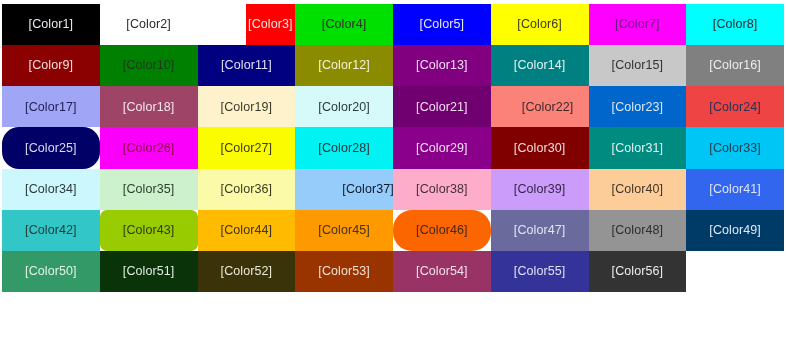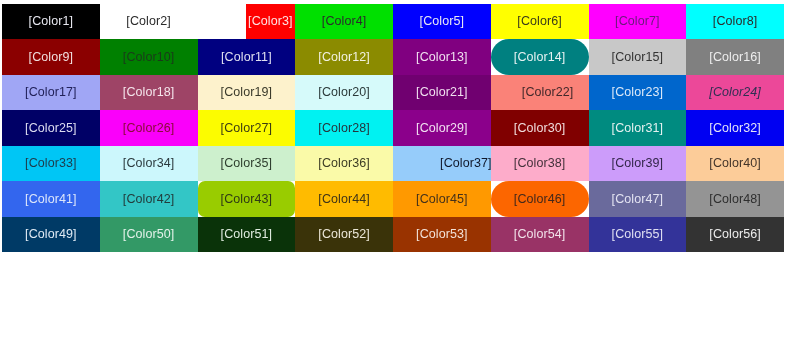--- a/index.html
+++ b/index.html
@@ -12,21 +12,21 @@
     width: 786px;
     height: 352px;
     overflow: hidden;
     font-family: "Liberation Sans", "DejaVu Sans", sans-serif;
   }
   #swatch-grid {
     position: absolute;
     left: 2px;
     top: 4px;
     width: 782px;
-    height: 248px;
+    height: 288px;
     display: grid;
     grid-template-columns: repeat(8, 1fr);
     grid-template-rows: repeat(7, 1fr);
     gap: 0;
   }
   .swatch {
     display: flex;
     align-items: center;
     justify-content: center;
     font-size: 12.5px;
@@ -77,21 +77,21 @@
     </div>
     <div class="swatch" style="background-color: rgb(0, 0, 128); color: rgb(224, 224, 240);">
       <span class="swatch-label">[Color11]</span>
     </div>
     <div class="swatch" style="background-color: rgb(139, 139, 0); color: rgb(242, 242, 226);">
       <span class="swatch-label">[Color12]</span>
     </div>
     <div class="swatch" style="background-color: rgb(128, 0, 128); color: rgb(240, 224, 240);">
       <span class="swatch-label">[Color13]</span>
     </div>
-    <div class="swatch" style="background-color: rgb(0, 128, 128); color: rgb(230, 242, 242); border-radius: 24px;">
+    <div class="swatch" style="background-color: rgb(0, 128, 128); color: rgb(230, 242, 242);">
       <span class="swatch-label">[Color14]</span>
     </div>
     <div class="swatch" style="background-color: rgb(200, 200, 200); color: rgb(51, 51, 51);">
       <span class="swatch-label">[Color15]</span>
     </div>
     <div class="swatch" style="background-color: rgb(128, 128, 128); color: rgb(237, 237, 237);">
       <span class="swatch-label">[Color16]</span>
     </div>
     <div class="swatch" style="background-color: rgb(160, 166, 245); color: rgb(34, 34, 90);">
       <span class="swatch-label">[Color17]</span>
@@ -107,46 +107,43 @@
     </div>
     <div class="swatch" style="background-color: rgb(112, 0, 112); color: rgb(240, 223, 240);">
       <span class="swatch-label">[Color21]</span>
     </div>
     <div class="swatch" style="background-color: rgb(250, 130, 120); color: rgb(66, 40, 42); padding-left: 16px;">
       <span class="swatch-label">[Color22]</span>
     </div>
     <div class="swatch" style="background-color: rgb(0, 102, 204); color: rgb(219, 233, 248);">
       <span class="swatch-label">[Color23]</span>
     </div>
-    <div class="swatch" style="background-color: #ec4899; color: rgb(47, 47, 82); font-style: italic;">
+    <div class="swatch" style="background-color: #ef4444; color: rgb(47, 47, 82);">
       <span class="swatch-label">[Color24]</span>
     </div>
-    <div class="swatch" style="background-color: rgb(0, 0, 102); color: rgb(220, 220, 240);">
+    <div class="swatch" style="background-color: rgb(0, 0, 102); color: rgb(220, 220, 240); border-radius: 17px;">
       <span class="swatch-label">[Color25]</span>
     </div>
     <div class="swatch" style="background-color: rgb(250, 0, 250); color: rgb(138, 10, 58);">
       <span class="swatch-label">[Color26]</span>
     </div>
     <div class="swatch" style="background-color: rgb(252, 252, 0); color: rgb(60, 60, 18);">
       <span class="swatch-label">[Color27]</span>
     </div>
     <div class="swatch" style="background-color: rgb(0, 242, 242); color: rgb(37, 53, 61);">
       <span class="swatch-label">[Color28]</span>
     </div>
     <div class="swatch" style="background-color: rgb(139, 0, 139); color: rgb(242, 224, 242);">
       <span class="swatch-label">[Color29]</span>
     </div>
     <div class="swatch" style="background-color: rgb(128, 0, 0); color: rgb(240, 220, 220);">
       <span class="swatch-label">[Color30]</span>
     </div>
     <div class="swatch" style="background-color: rgb(0, 139, 128); color: rgb(228, 242, 240); align-items: center;">
       <span class="swatch-label">[Color31]</span>
-    </div>
-    <div class="swatch" style="background-color: rgb(0, 0, 242); color: rgb(228, 228, 248);">
-      <span class="swatch-label">[Color32]</span>
     </div>
     <div class="swatch" style="background-color: rgb(0, 198, 245); color: rgb(30, 58, 74);">
       <span class="swatch-label">[Color33]</span>
     </div>
     <div class="swatch" style="background-color: rgb(204, 247, 252); color: rgb(43, 58, 62);">
       <span class="swatch-label">[Color34]</span>
     </div>
     <div class="swatch" style="background-color: rgb(205, 240, 205); color: rgb(46, 62, 46);">
       <span class="swatch-label">[Color35]</span>
     </div>

